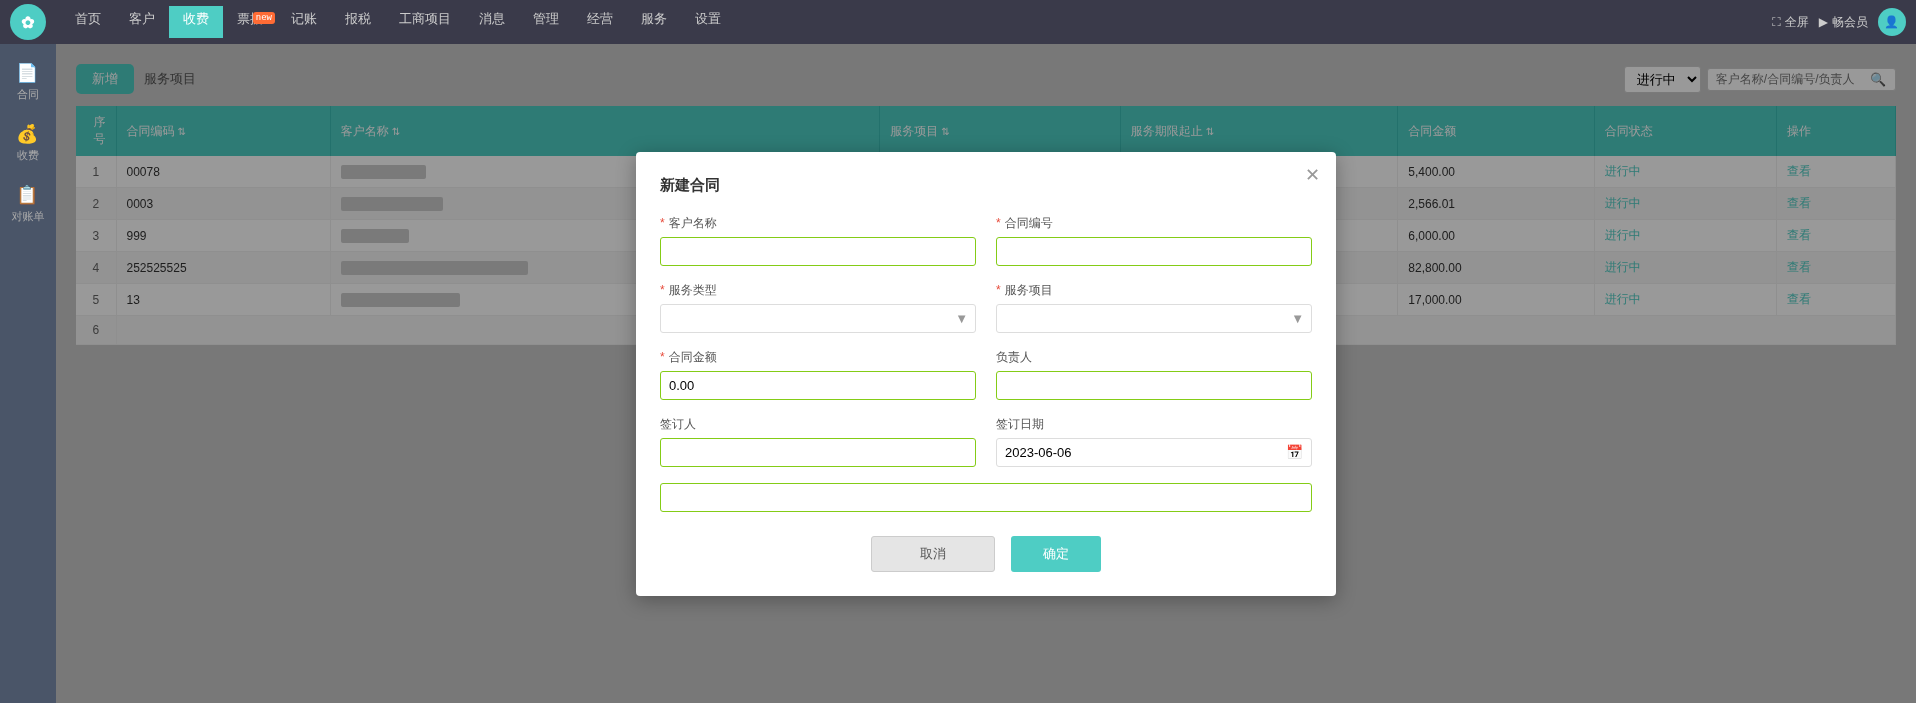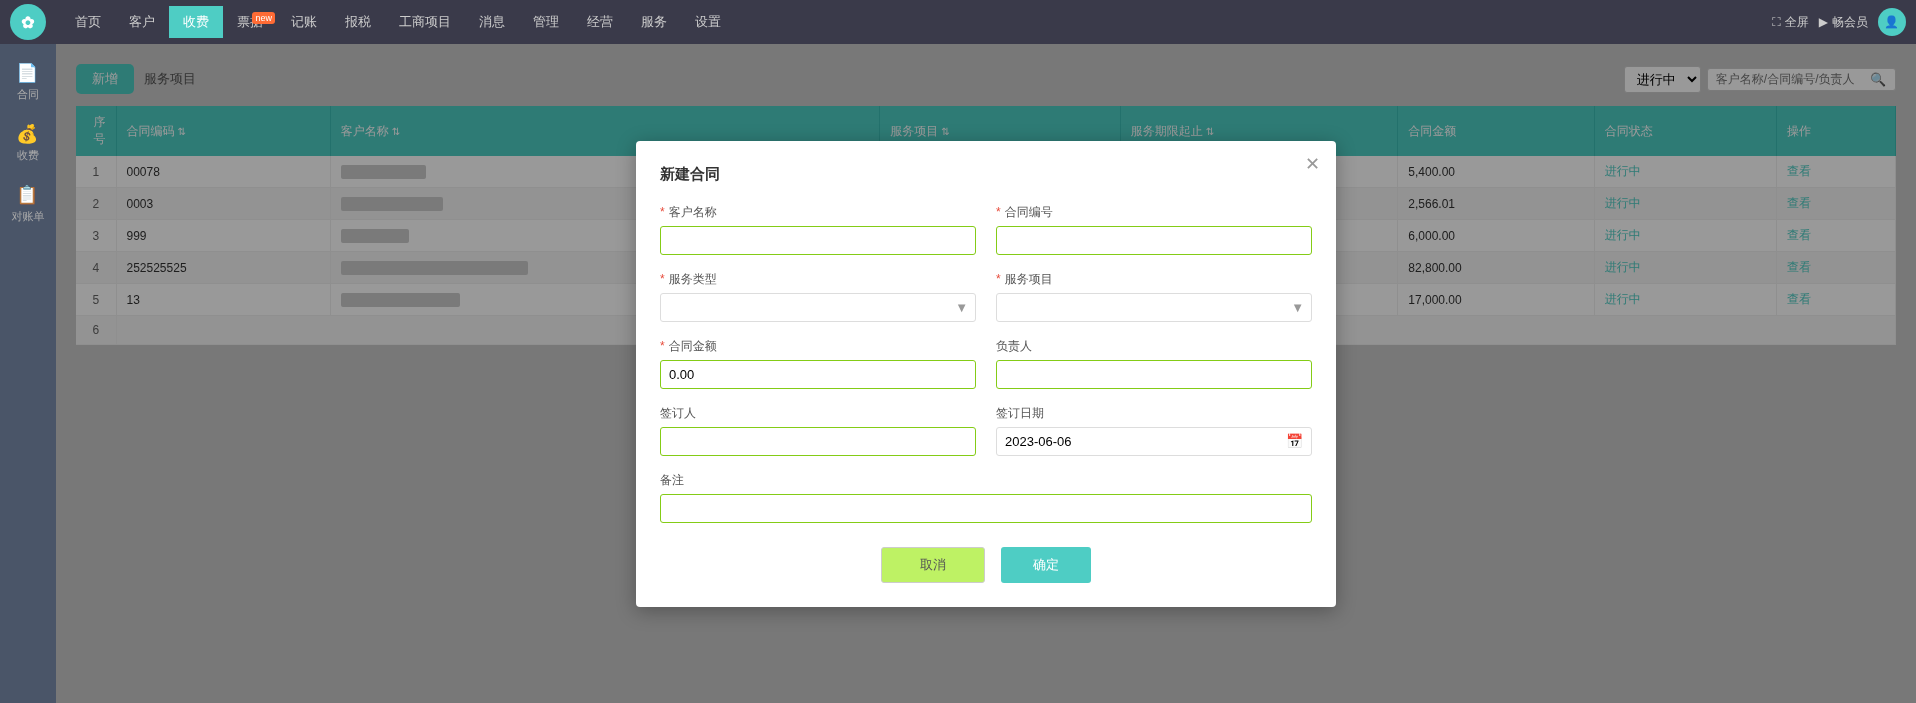--- a/index.html
+++ b/index.html
@@ -24,22 +24,23 @@
     }
     .nav-items {
       display: flex; align-items: center; flex: 1; gap: 0;
     }
     .nav-item {
       padding: 4px 14px;
       color: #ccc;
       cursor: pointer;
       font-size: 13px;
       height: 32px;
-      display: flex; align-items: center;
+      display: flex; align-items: flex-start;
       position: relative;
+      font-family: Liberation Mono, monospace;
     }
     .nav-item.active {
       background: #4ecdc4;
       color: white;
     }
     .nav-item .new-badge {
       position: absolute;
       top: 6px; right: 2px;
       background: #ff6b35;
       color: white;
@@ -226,22 +227,22 @@
       color: #999; pointer-events: none;
     }
     .form-row-full {
       grid-column: 1 / -1;
     }
     .modal-footer {
       display: flex; justify-content: center; gap: 16px;
       margin-top: 24px;
     }
     .btn-cancel {
-      background: #bef264; border: 1px solid #ccc;
-      padding: 8px 38px; border-radius: 3px; cursor: pointer;
+      background: #e5e5e5; border: 1px solid #ccc;
+      padding: 8px 48px; border-radius: 3px; cursor: pointer;
       font-size: 13px; color: #555;
     }
     .btn-confirm {
       background: #4ecdc4; border: none;
       padding: 8px 32px; border-radius: 3px; cursor: pointer;
       font-size: 13px; color: white;
     }
     .date-input-wrapper {
       position: relative;
     }
@@ -493,23 +494,20 @@
             <div class="form-label">
               <span>签订日期</span>
             </div>
             <div class="date-input-wrapper">
               <input class="form-input" type="text" value="2023-06-06" style="">
               <span class="cal-icon">📅</span>
             </div>
           </div>
 
           <div class="form-field form-row-full">
-            <div class="form-label">
-              <span>备注</span>
-            </div>
             <input class="form-input" type="text" style="">
           </div>
         </div>
 
         <div class="modal-footer">
           <button class="btn-cancel">取消</button>
           <button class="btn-confirm">确定</button>
         </div>
       </div>
     </div>

